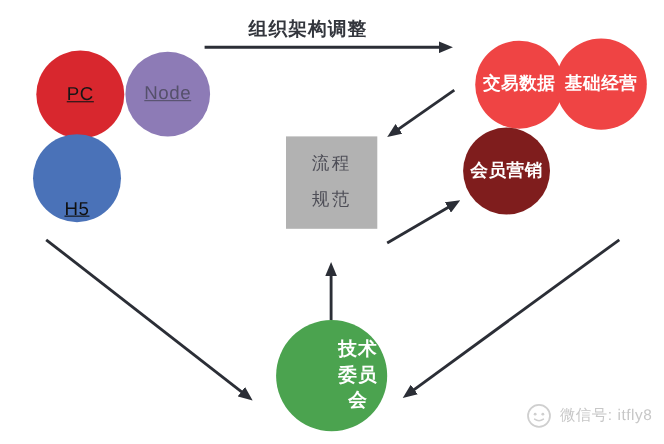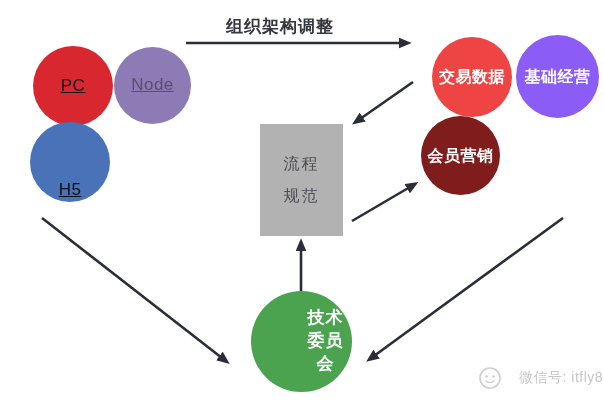--- a/index.html
+++ b/index.html
@@ -10,30 +10,30 @@
   .arrow-layer{position:absolute;left:0;top:0;width:604px;height:404px;pointer-events:none;}
   .circle{
     position:absolute;border-radius:50%;
     display:flex;flex-direction:column;align-items:center;justify-content:center;
     text-align:center;line-height:1.35;box-sizing:border-box;
   }
   .left-label{font-size:17px;font-weight:500;letter-spacing:.5px;text-decoration:underline;}
   .dark-label{font-size:16px;font-weight:700;letter-spacing:.5px;}
   .green-label{font-size:17px;font-weight:700;letter-spacing:1px;margin-left:48px;}
   .process-box{
-    position:absolute;left:260px;top:124px;width:83px;height:112px;
+    position:absolute;left:260px;top:124px;width:83px;height:84px;
     display:flex;flex-direction:column;align-items:center;justify-content:center;
     font-size:16px;letter-spacing:2px;line-height:2.0;font-weight:500;
   }
   .top-arrow-label{
     position:absolute;left:200px;top:15px;width:160px;text-align:center;
     font-size:17px;font-weight:600;color:#33363d;letter-spacing:1px;
   }
   .watermark{
-    position:absolute;left:477px;top:365px;display:flex;align-items:center;gap:16px;
+    position:absolute;left:477px;top:365px;display:flex;align-items:center;gap:6px;
     font-size:14px;letter-spacing:.5px;
   }
   .watermark-icon{width:26px;height:26px;flex:0 0 auto;}
 </style>
 </head>
 <body>
 
 <div class="canvas">
 
   <svg class="arrow-layer" viewBox="0 0 604 404" xmlns="http://www.w3.org/2000/svg">
@@ -60,21 +60,21 @@
   <div class="circle" style="left: 114px; top: 47px; width: 77px; height: 77px; background: rgb(141, 123, 182); color: rgb(85, 80, 107); text-align: center;">
     <span class="left-label">Node</span>
   </div>
   <div class="circle" style="left: 30px; top: 122px; width: 80px; height: 80px; background: rgb(74, 114, 184); color: rgb(16, 16, 16); justify-content: flex-end;">
     <span class="left-label">H5</span>
   </div>
 
   <div class="circle" style="left: 432px; top: 37px; width: 80px; height: 80px; background: #ef4444; color: rgb(255, 255, 255);">
     <span class="dark-label">交易数据</span>
   </div>
-  <div class="circle" style="left: 516px; top: 35px; width: 83px; height: 83px; background: #8b5cf6; color: rgb(255, 255, 255);">
+  <div class="circle" style="left: 505px; top: 35px; width: 83px; height: 83px; background: #ef4444; color: rgb(255, 255, 255);">
     <span class="dark-label">基础经营</span>
   </div>
   <div class="circle" style="left: 421px; top: 116px; width: 79px; height: 79px; background: #7f1d1d; color: rgb(255, 255, 255);">
     <span class="dark-label">会员营销</span>
   </div>
 
   <div class="process-box" style="background: rgb(178, 178, 178); color: rgb(78, 78, 87);">
     <span>流程</span>
     <span>规范</span>
   </div>

